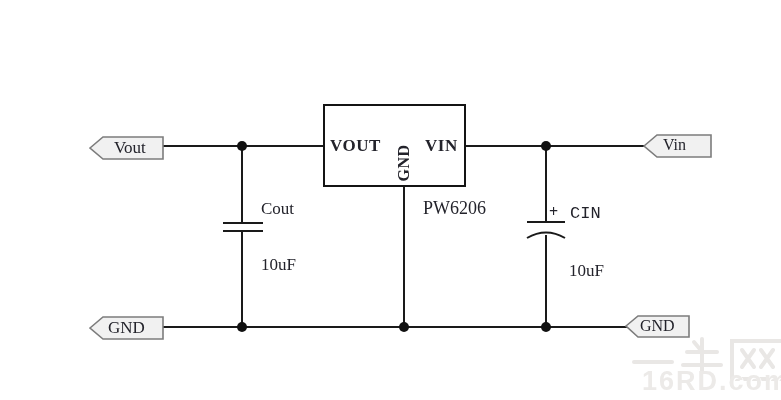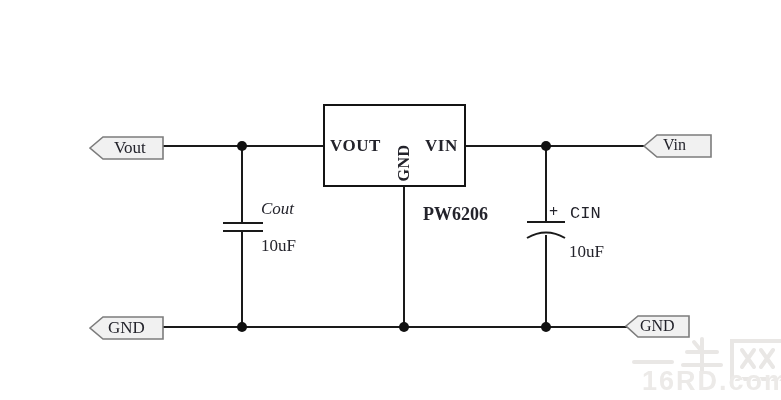--- a/index.html
+++ b/index.html
@@ -15,21 +15,21 @@
     box-sizing:border-box;border:2px solid #141414;background:#fff;
   }
   .lbl{position:absolute;line-height:1.05;white-space:nowrap;}
   .pin{font-size:17px;font-weight:bold;letter-spacing:0.5px;}
   .pin-gnd{
     font-size:16px;font-weight:bold;letter-spacing:0.5px;
     transform:translate(-50%,-50%) rotate(-90deg);
   }
   .partnum{font-size:18px;}
   .capname{font-size:17px;}
-  .capval{font-size:17px;}
+  .capval{font-size:17px;margin-top:19px;}
   .plus{font-size:16px;font-weight:bold;}
   .plate{position:absolute;background:#1a1a1a;height:2px;}
   .flagtext{font-size:17px;}
   .flagtext-sm{font-size:16px;}
   svg{position:absolute;display:block;}
   .wm-url{
     position:absolute;left:642px;top:366px;
     font-family:"Liberation Sans","DejaVu Sans",sans-serif;
     font-size:27px;font-weight:bold;letter-spacing:2px;
     color:#eceae8;text-shadow:1px 1px 0 #ffffff;white-space:nowrap;
@@ -52,25 +52,25 @@
   <div class="dot" style="left:237px;top:141px;"></div>
   <div class="dot" style="left:541px;top:141px;"></div>
   <div class="dot" style="left:237px;top:322px;"></div>
   <div class="dot" style="left:399px;top:322px;"></div>
   <div class="dot" style="left:541px;top:322px;"></div>
 
   <div class="ic-box"></div>
   <div class="lbl pin" style="left:330px;top:137px;">VOUT</div>
   <div class="lbl pin" style="left:425px;top:137px;">VIN</div>
   <div class="lbl pin-gnd" style="left:404px;top:163px;">GND</div>
-  <div class="lbl partnum" style="left:423px;top:205px;font-weight:bold;">PW6206</div>
+  <div class="lbl partnum" style="left:423px;top:199px;">PW6206</div>
 
   <div class="plate" style="left:223px;top:222px;width:40px;"></div>
   <div class="plate" style="left:223px;top:230px;width:40px;"></div>
-  <div class="lbl capname" style="left:261px;top:200px;font-style:italic;">Cout</div>
+  <div class="lbl capname" style="left:261px;top:200px;">Cout</div>
   <div class="lbl capval" style="left:261px;top:237px;">10uF</div>
 
   <div class="plate" style="left:527px;top:221px;width:38px;"></div>
   <svg style="left:525px;top:225px;" width="42" height="16" viewBox="0 0 42 16">
     <path d="M2,13 Q21,2 40,13" fill="none" stroke="#1a1a1a" stroke-width="2"></path>
   </svg>
   <div class="lbl plus" style="left:549px;top:204px;">+</div>
   <div class="lbl capname" style="left:570px;top:205px;font-family:Liberation Mono, monospace;">CIN</div>
   <div class="lbl capval" style="left:569px;top:243px;">10uF</div>
 

